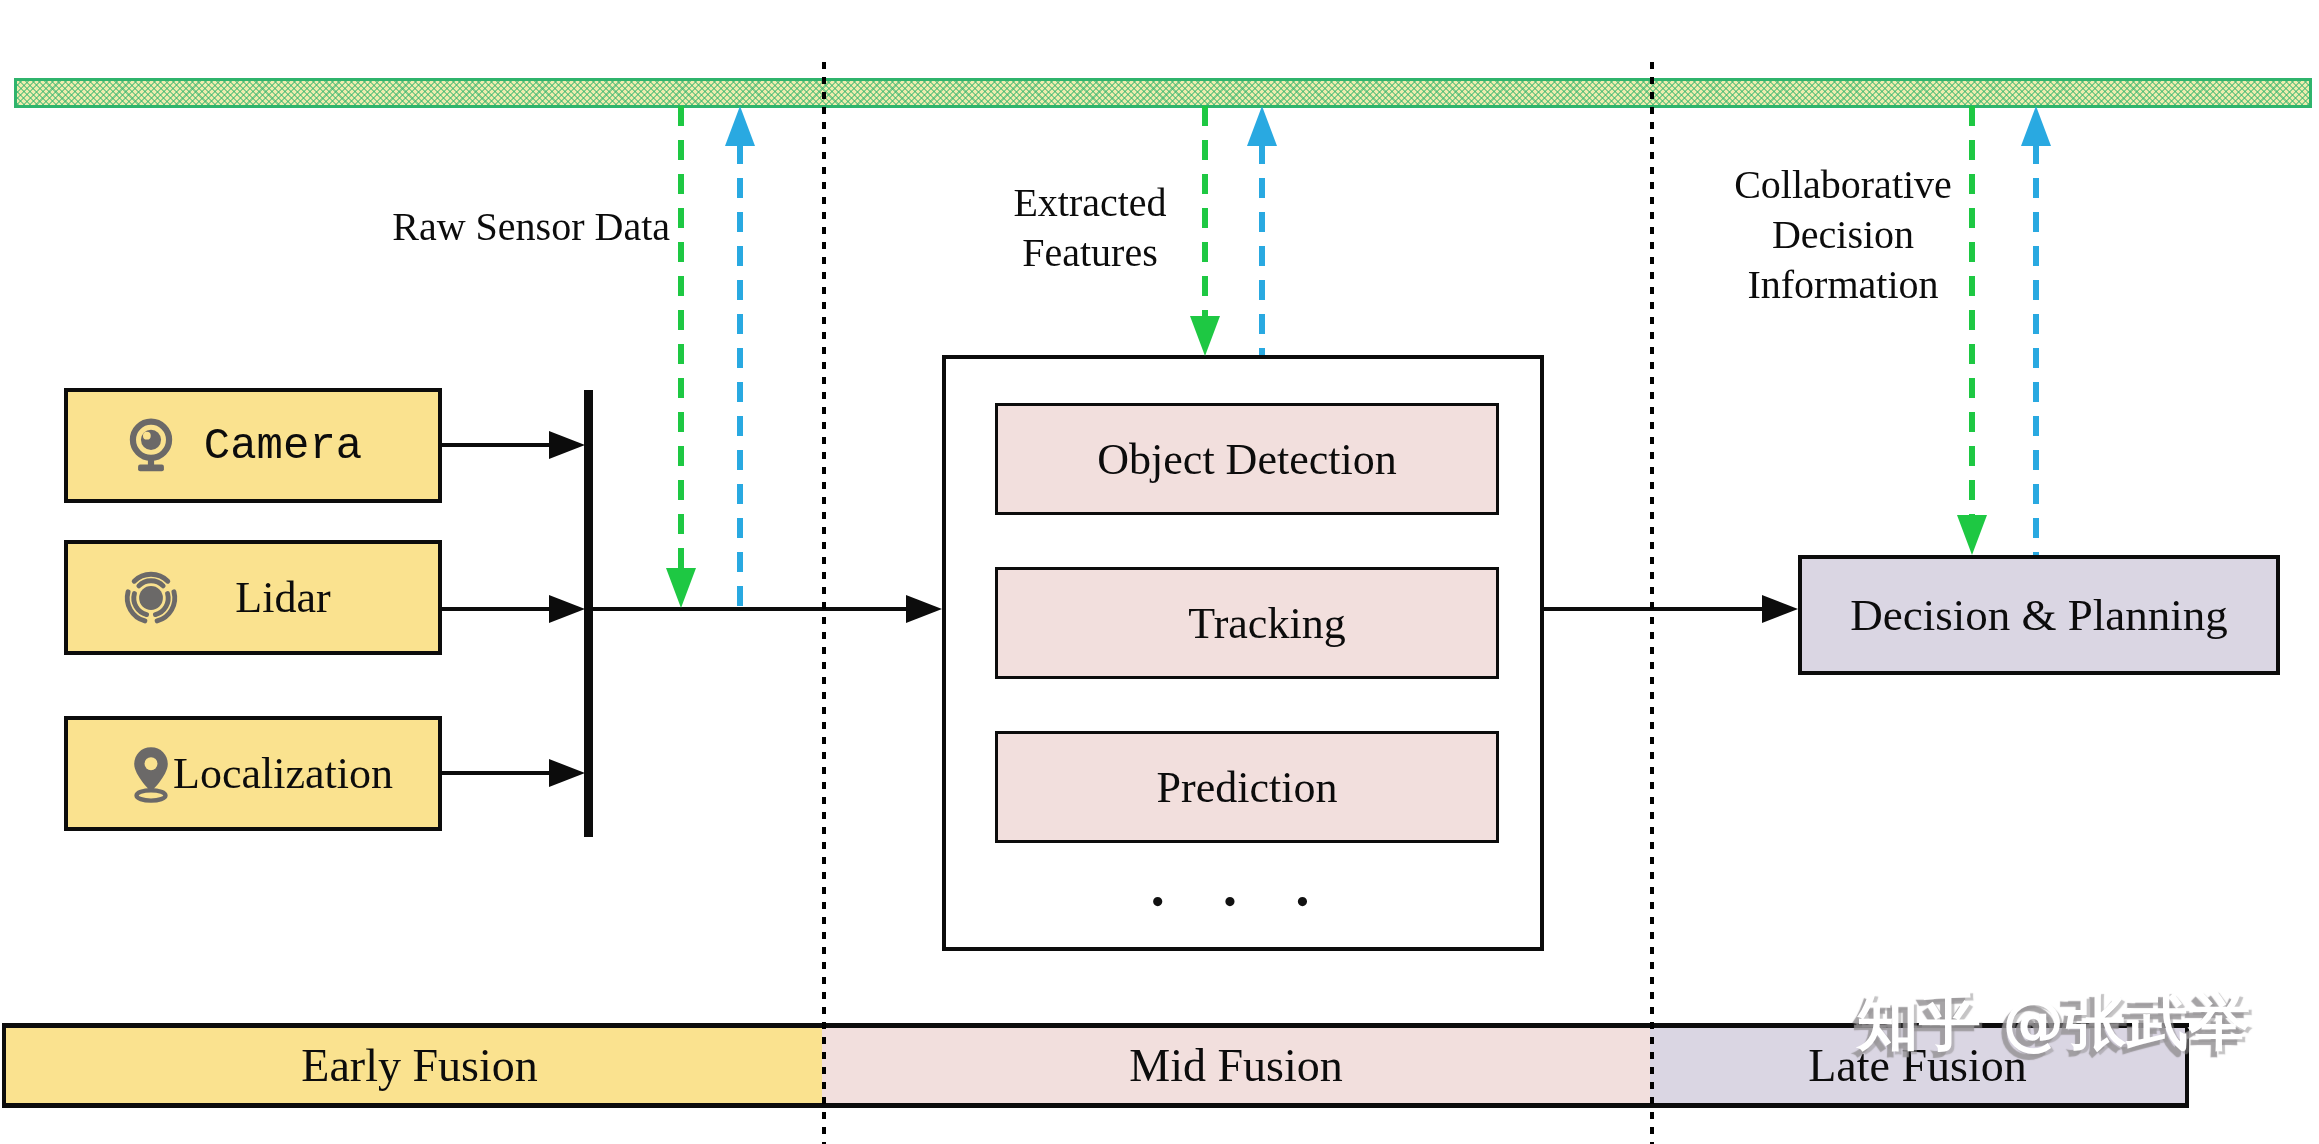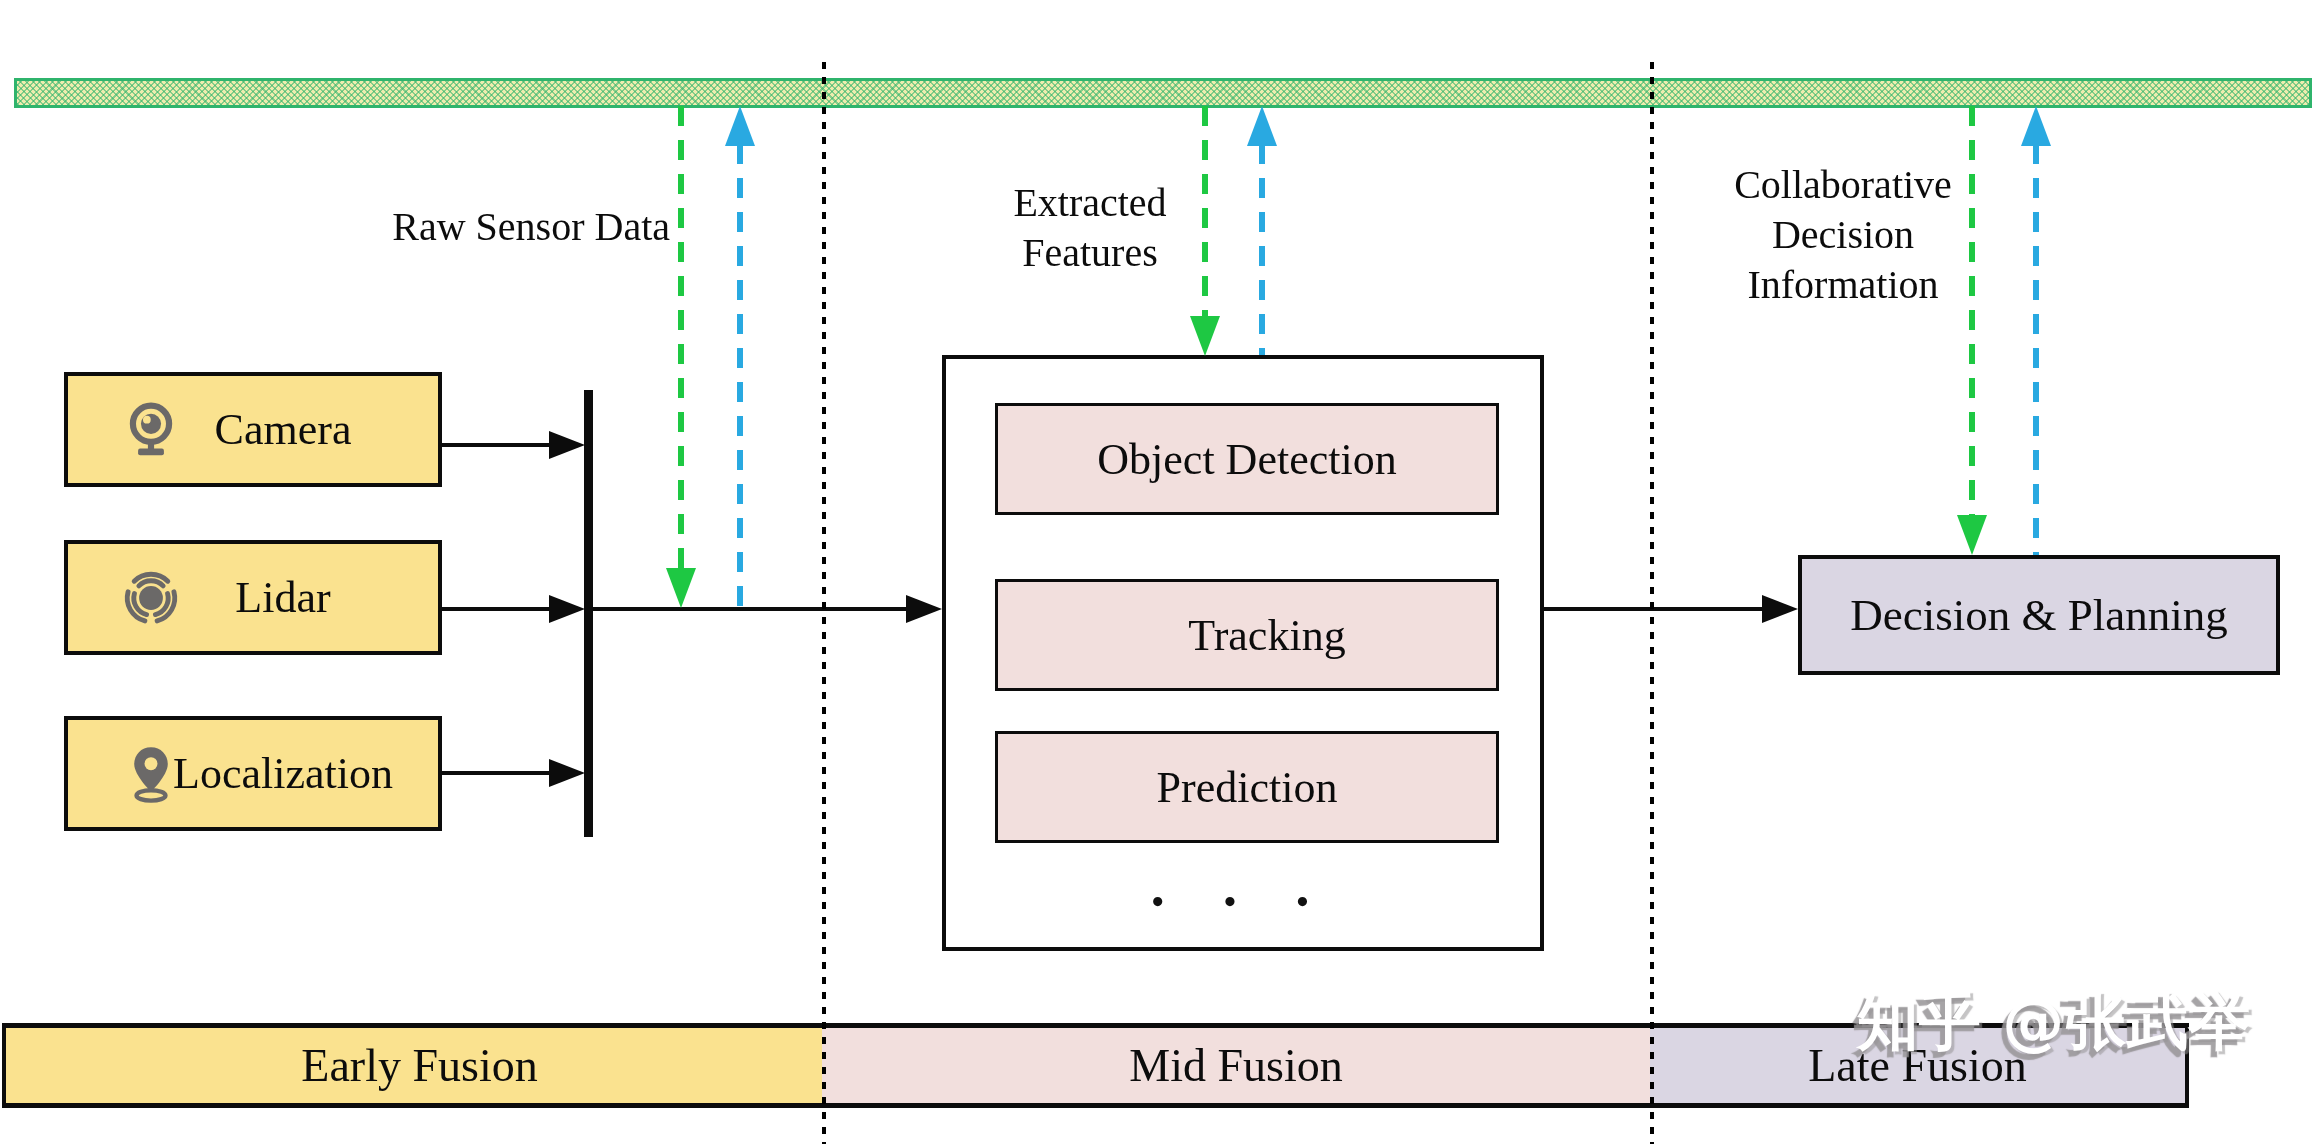--- a/index.html
+++ b/index.html
@@ -91,21 +91,21 @@
 <body>
 
 <div class="canvas">
 
 
   <div class="hub-bar"></div>
 
   <div class="separator sep-1"></div>
   <div class="separator sep-2"></div>
 
-  <div class="box sensor-box" style="top:372px;">
+  <div class="box sensor-box" style="top:388px;font-family:Liberation Mono, monospace;">
     <span class="sensor-icon">
       <svg viewBox="0 0 24 24" width="62" height="62">
         <circle cx="12" cy="9.6" r="7" fill="none" stroke="var(--icon-gray)" stroke-width="2.4"></circle>
         <circle cx="12" cy="9.6" r="3.9" fill="var(--icon-gray)"></circle>
         <circle cx="10.4" cy="8" r="1.5" fill="var(--sensor-yellow)"></circle>
         <rect x="10.8" y="16.4" width="2.4" height="3" fill="var(--icon-gray)"></rect>
         <rect x="7" y="19.2" width="10" height="2.6" rx="0.8" fill="var(--icon-gray)"></rect>
       </svg>
     </span>
     <span class="label">Camera</span>
@@ -149,21 +149,21 @@
 
   <div class="collector-bar"></div>
 
   <div class="hline" style="left:593px;width:316px;top:607px;"></div>
   <div class="tri-right" style="left:906px;top:595px;"></div>
 
   <div class="box perception-box">
     <div class="box module-box" style="top:34px;">
       <span class="label">Object Detection</span>
     </div>
-    <div class="box module-box" style="top:210px;padding-left:40px;">
+    <div class="box module-box" style="top:198px;padding-left:40px;">
       <span class="label">Tracking</span>
     </div>
     <div class="box module-box" style="top:362px;">
       <span class="label">Prediction</span>
     </div>
     <div class="ellipsis">•  •  •</div>
   </div>
 
   <div class="hline" style="left:1543px;width:223px;top:607px;"></div>
   <div class="tri-right" style="left:1762px;top:595px;"></div>

